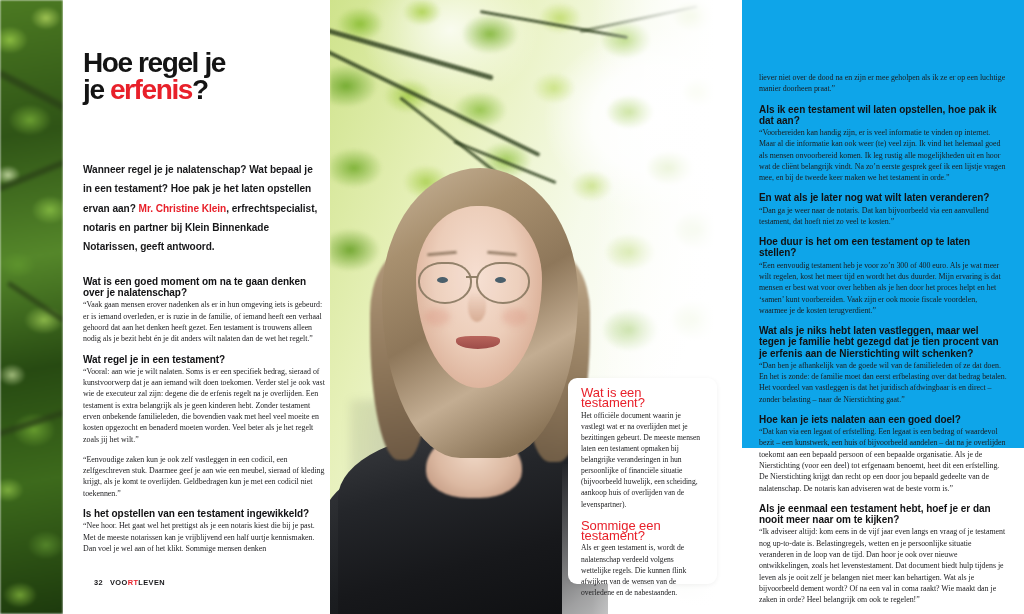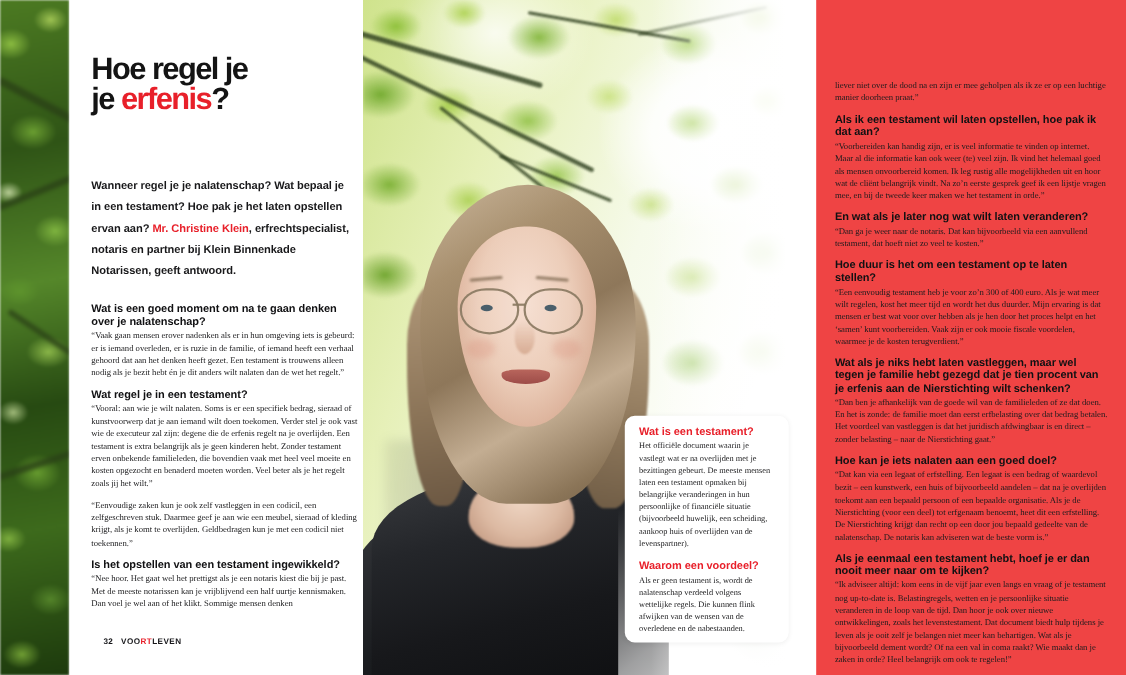--- a/index.html
+++ b/index.html
@@ -171,21 +171,21 @@
   .cheek.l{left:94px;top:308px;}
   .cheek.r{left:172px;top:308px;}
   .sub-shadow{
     position:absolute;left:20px;top:400px;width:250px;height:214px;
     background:radial-gradient(ellipse at 40% 20%, rgba(0,0,0,.22), rgba(0,0,0,0) 70%);
     filter:blur(5px);
   }
 
   
   .page-left{position:absolute;left:63px;top:0;width:267px;height:614px;background:#ffffff;}
-  .page-right{position:absolute;left:742px;top:0;width:282px;height:614px;background:#ef4444;}
+  .page-right{position:absolute;left:742px;top:0;width:282px;height:448px;background:#0ea5e9;}
 
   .headline{
     position:absolute;left:20px;top:30px;width:240px;
     font-size:28px;line-height:0.98;font-weight:700;letter-spacing:-1.4px;color:#141414;
   }
   .headline .accent{color:#e8202a;margin-top:16px;}
 
   .intro{
     position:absolute;left:20px;top:150px;width:238px;
     font-size:10.1px;line-height:19.2px;font-weight:700;color:#18181a;letter-spacing:-0.05px;
@@ -211,21 +211,21 @@
   .qa-block:last-child{margin-bottom:0;}
 
   
   .callout{
     position:absolute;left:568px;top:378px;width:149px;height:206px;
     background:#ffffff;border-radius:9px;
     box-shadow:0 1px 5px rgba(0,0,0,.06);
     padding:10px 12px 10px 13px;box-sizing:border-box;
   }
   .callout h4{
-    margin:0 0 1px 0;font-size:10px;line-height:10.4px;font-weight:700;color:#e8202a;letter-spacing:-0.05px;
+    margin:0 0 1px 0;font-size:13px;line-height:10.4px;font-weight:400;color:#e8202a;letter-spacing:-0.05px;
   }
   .callout p{
     margin:0 0 11px 0;font-size:7.6px;line-height:11.1px;font-weight:400;color:#1b1b1d;
     font-family:"Liberation Serif",serif;
   }
   .callout p:last-child{margin-bottom:0;}
 
   
   .footer-left{
     position:absolute;left:31px;top:578px;
@@ -315,21 +315,21 @@
     </div>
 
     <div class="footer-left">
       <span class="pg">32</span><span>VOO</span><span class="accent">RT</span><span>LEVEN</span>
     </div>
   </div>
 
   <div class="callout">
     <h4>Wat is een testament?</h4>
     <p>Het officiële document waarin je vastlegt wat er na overlijden met je bezittingen gebeurt. De meeste mensen laten een testament opmaken bij belangrijke veranderingen in hun persoonlijke of financiële situatie (bijvoorbeeld huwelijk, een scheiding, aankoop huis of overlijden van de levenspartner).</p>
-    <h4>Waarom een voordeel?</h4>
+    <h4>Sommige een testament?</h4>
     <p>Als er geen testament is, wordt de nalatenschap verdeeld volgens wettelijke regels. Die kunnen flink afwijken van de wensen van de overledene en de nabestaanden.</p>
   </div>
 
   <div class="page-right">
     <div class="col-right-a">
       <p class="a">liever niet over de dood na en zijn er mee geholpen als ik ze er op een luchtige manier doorheen praat.”</p>
 
       <div class="qa-block">
         <p class="q">Als ik een testament wil laten opstellen, hoe pak ik dat aan?</p>
         <p class="a">“Voorbereiden kan handig zijn, er is veel informatie te vinden op internet. Maar al die informatie kan ook weer (te) veel zijn. Ik vind het helemaal goed als mensen onvoorbereid komen. Ik leg rustig alle mogelijkheden uit en hoor wat de cliënt belangrijk vindt. Na zo’n eerste gesprek geef ik een lijstje vragen mee, en bij de tweede keer maken we het testament in orde.”</p>

